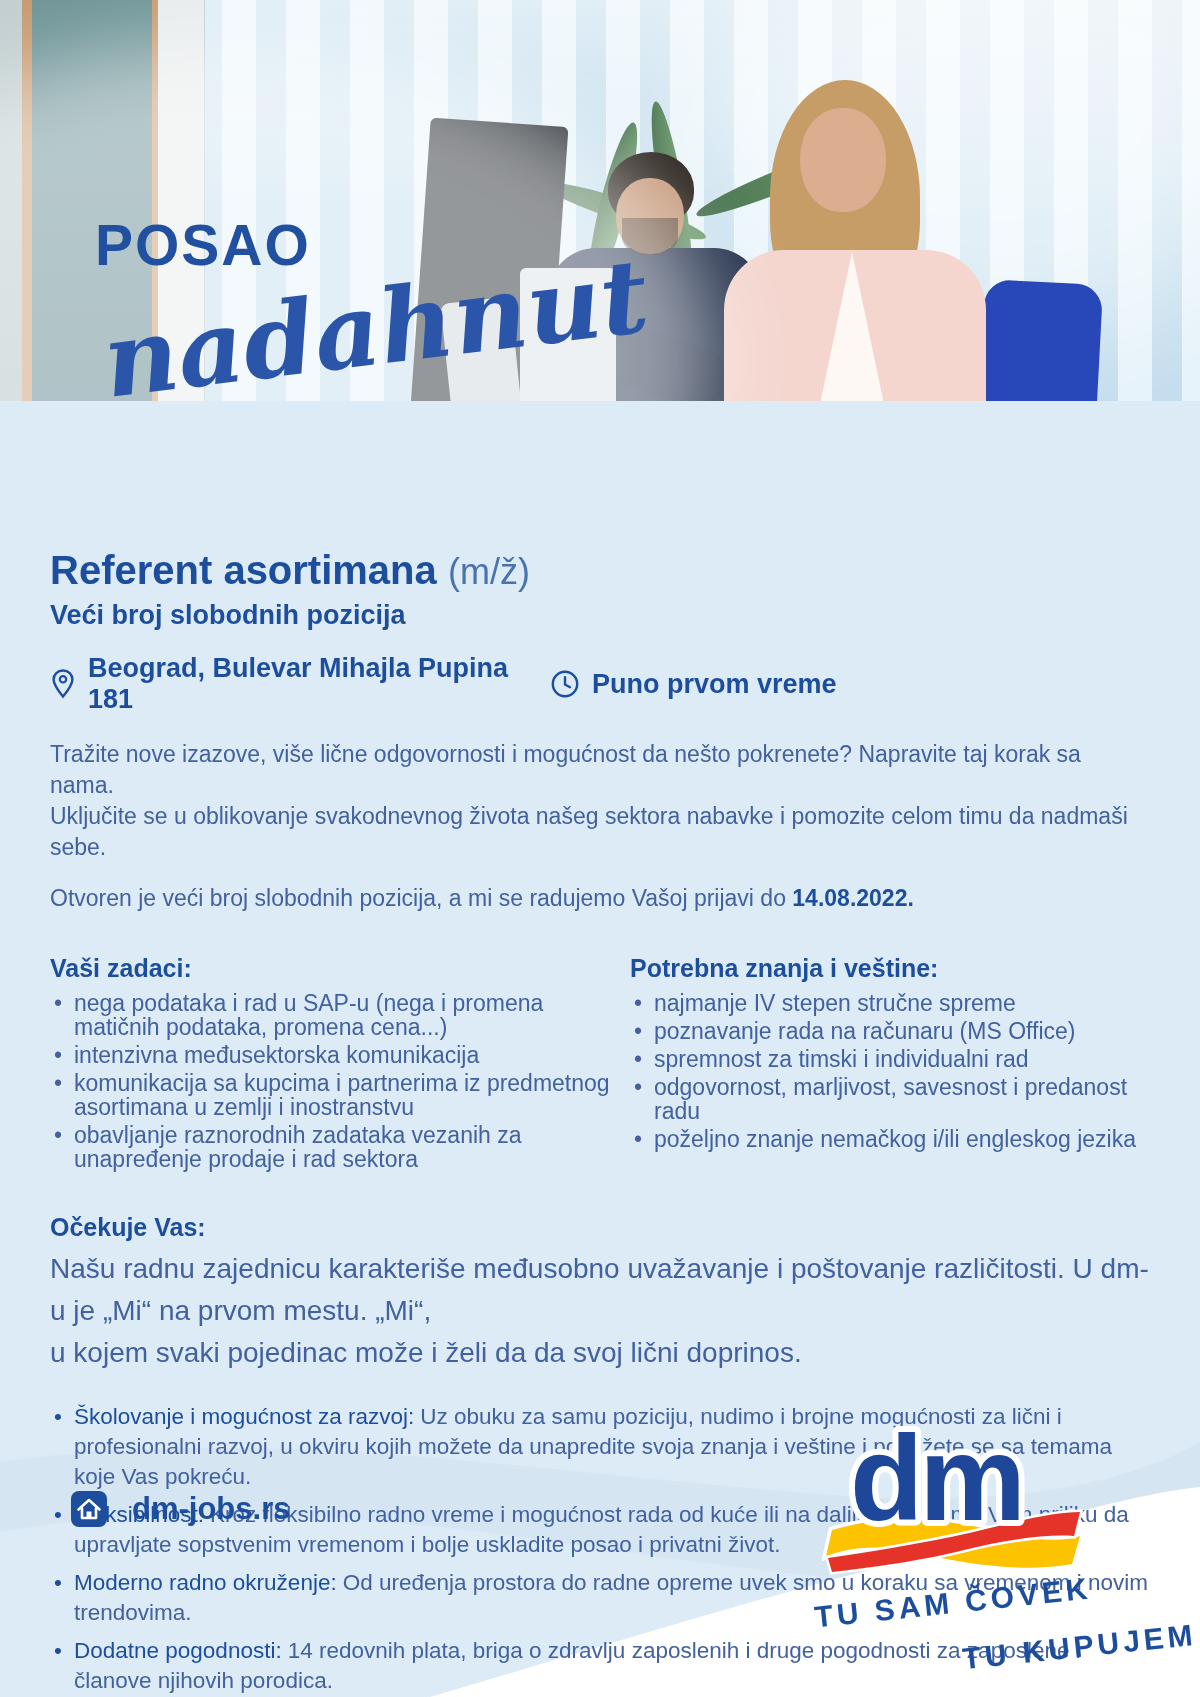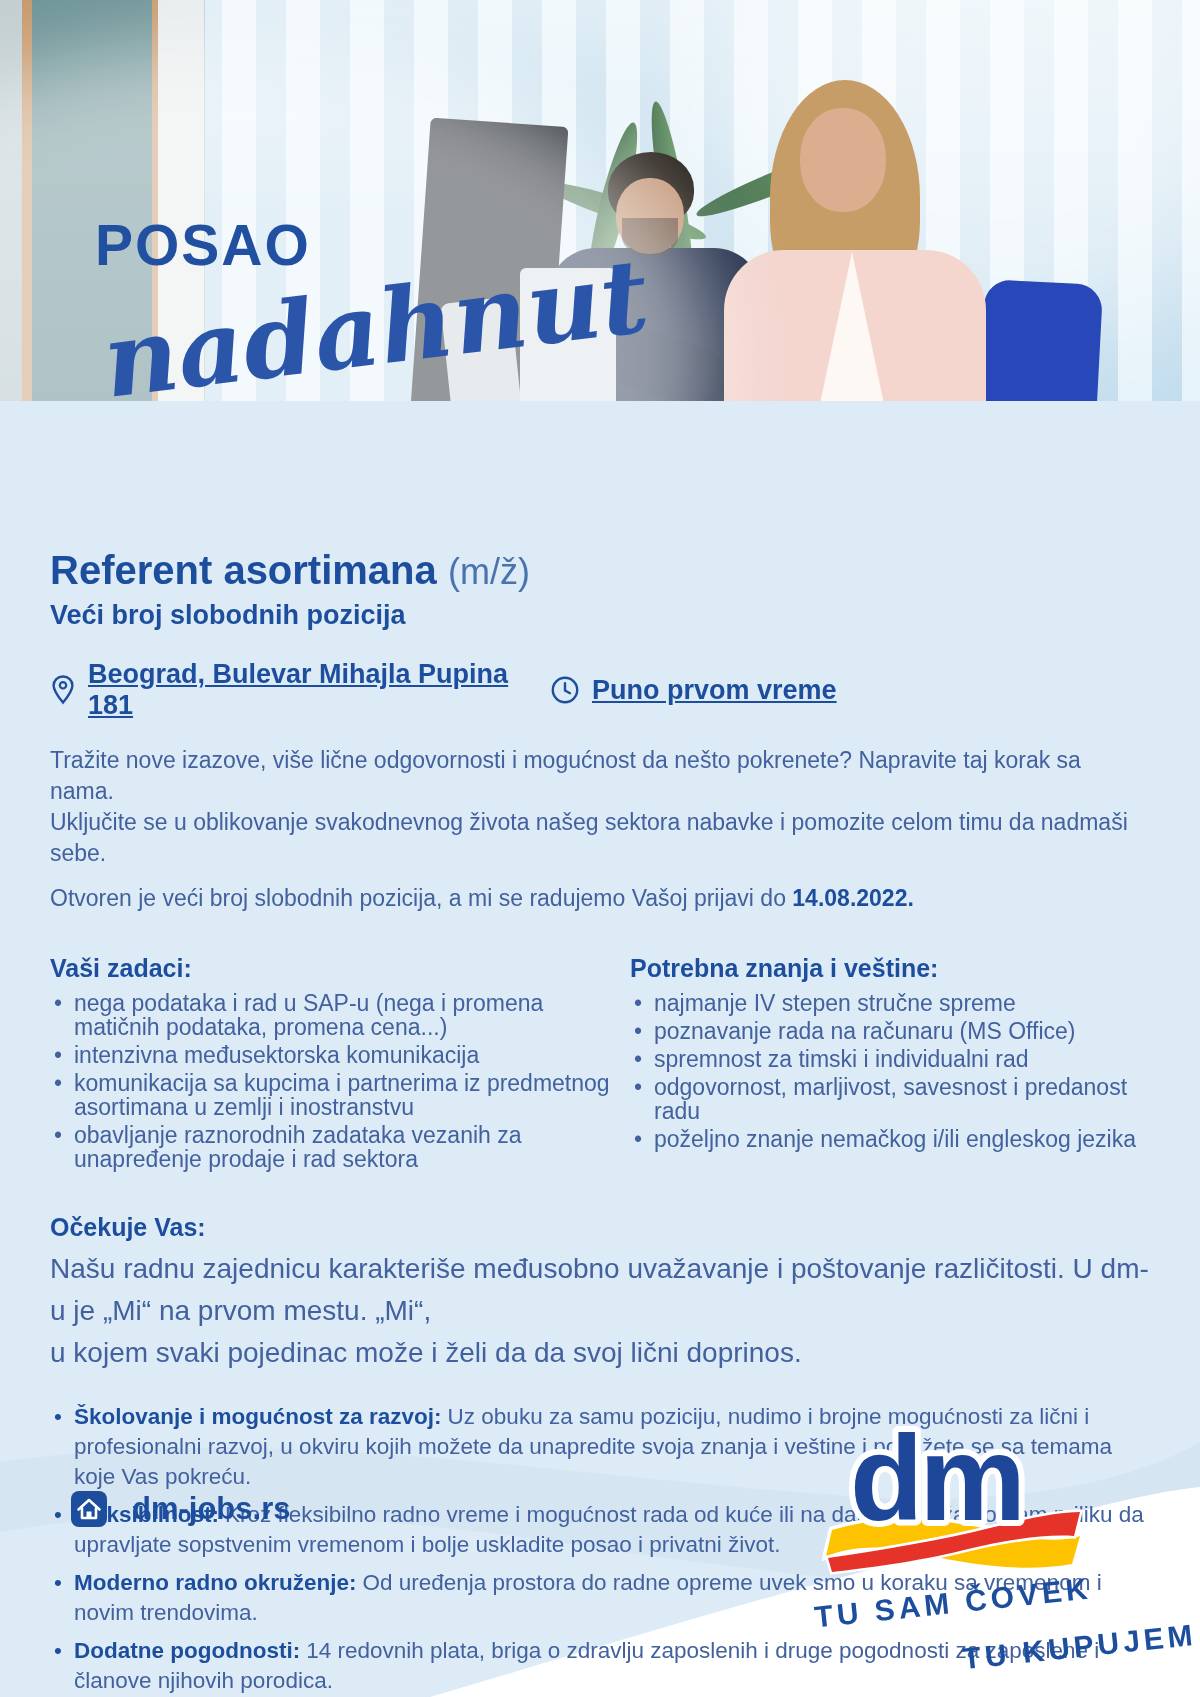--- a/index.html
+++ b/index.html
@@ -52,40 +52,40 @@
     color:#2150a0;letter-spacing:2px;}
   .hero-script{position:absolute;left:102px;top:268px;font-family:"DejaVu Serif",serif;
     font-style:italic;font-weight:bold;font-size:102px;color:#2a55a8;transform:rotate(-7deg);}
   .hero-title3{position:absolute;left:262px;top:418px;font-size:55px;font-weight:bold;
     color:#2150a0;letter-spacing:7px;}
   
   .content{position:absolute;top:525px;left:0;width:1200px;padding:24px 50px 0 50px;box-sizing:border-box;}
   .job-title{font-size:40px;font-weight:bold;color:#1d4e9e;line-height:1.05;}
   .job-title .suffix{font-weight:normal;color:#4a73ae;font-size:36px;}
   .job-subtitle{font-size:27px;font-weight:bold;color:#1d4e9e;margin-top:9px;}
-  .meta-row{display:flex;align-items:center;margin-top:28px;font-size:27px;font-weight:bold;color:#1d4e9e;text-decoration:underline;}
+  .meta-row{display:flex;align-items:center;margin-top:22px;font-size:27px;font-weight:bold;color:#1d4e9e;}
   .meta-item{display:flex;align-items:center;gap:12px;}
   .meta-item.loc{width:500px;}
   .icon-svg{flex:0 0 auto;display:block;}
   .para{font-size:23px;line-height:31px;margin-top:24px;color:#42619e;}
-  .para.tight{margin-top:14px;}
+  .para.tight{margin-top:20px;}
   .bold-date{font-weight:bold;color:#1d4e9e;}
   .cols{display:flex;margin-top:40px;}
   .col-left{width:580px;}
   .col-right{width:520px;margin-left:0;}
   .col-h{font-size:25px;font-weight:bold;color:#1d4e9e;margin-bottom:8px;}
   ul.blist{list-style:none;margin:0;padding:0;font-size:23px;line-height:24px;color:#42619e;}
   ul.blist li{position:relative;padding-left:24px;margin-top:4px;}
   ul.blist li::before{content:"•";position:absolute;left:4px;color:#42619e;}
   .expect-h{font-size:25px;font-weight:bold;color:#1d4e9e;margin-top:42px;}
   .expect-p{font-size:28px;line-height:42px;color:#42619e;margin-top:6px;}
   ul.benefits{list-style:none;margin:28px 0 0 0;padding:0;font-size:22.5px;line-height:30px;color:#42619e;}
   ul.benefits li{position:relative;padding-left:24px;margin-top:8px;}
   ul.benefits li::before{content:"•";position:absolute;left:4px;color:#1d4e9e;}
-  ul.benefits .b{font-weight:bold;color:#1d4e9e;margin-right:6px;}
+  ul.benefits .b{font-weight:normal;color:#1d4e9e;margin-right:6px;}
   
   .waves{position:absolute;left:0;bottom:0;width:1200px;height:330px;}
   .site-link{position:absolute;left:70px;top:1490px;display:flex;align-items:center;gap:24px;
     font-size:31px;font-weight:bold;color:#1d4e9e;text-decoration:none;cursor:pointer;}
   .dm-logo{position:absolute;left:822px;top:1408px;}
   .slogan1{position:absolute;left:814px;top:1586px;font-size:30px;font-weight:bold;color:#1d4e9e;
     letter-spacing:4px;transform:rotate(-6deg);}
   .slogan2{position:absolute;left:962px;top:1630px;font-size:30px;font-weight:bold;color:#1d4e9e;
     letter-spacing:4px;transform:rotate(-6deg);}
 </style>

